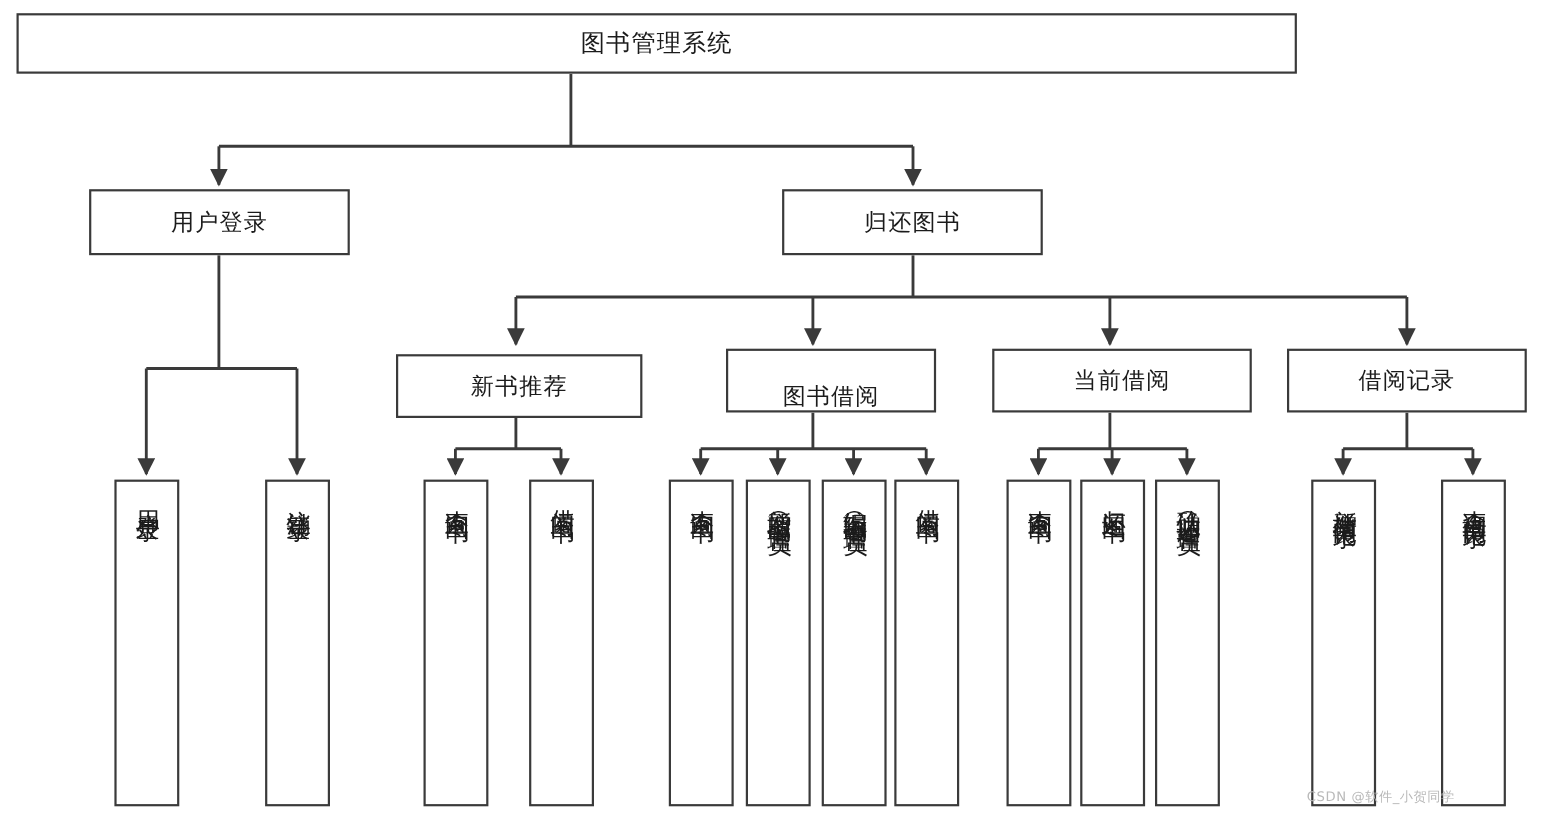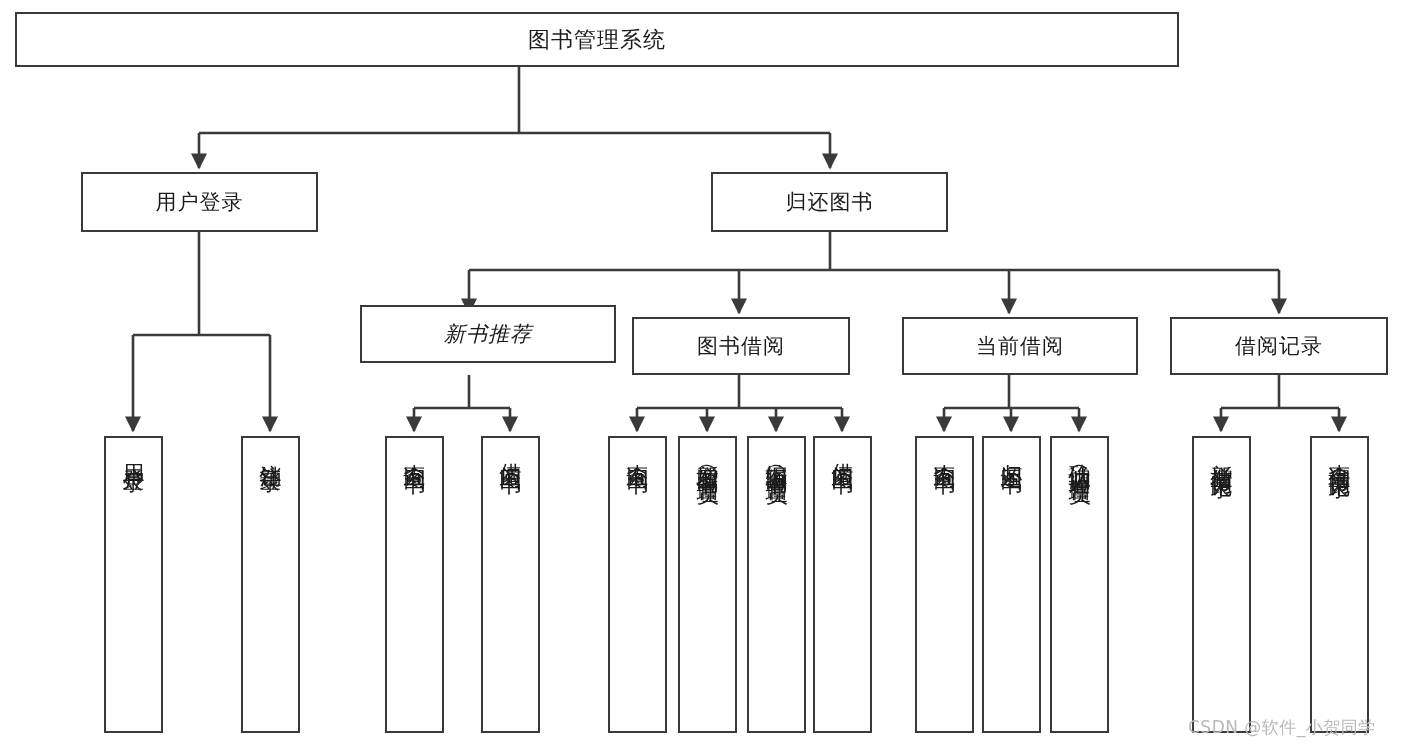--- a/index.html
+++ b/index.html
@@ -54,21 +54,21 @@
   }
   .node.vert .label {
     writing-mode: vertical-rl;
     text-orientation: upright;
     font-size: 22px;
     letter-spacing: 3px;
     line-height: 1;
   }
   .watermark {
     position: absolute;
-    font-size: 17px;
+    font-size: 12px;
     color: #b9b9b9;
     letter-spacing: 0.5px;
     white-space: nowrap;
     pointer-events: none;
   }
 </style>
 </head>
 <body>
 
 <div id="canvas">
@@ -127,24 +127,24 @@
     <span class="label">图书管理系统</span>
   </div>
 
   <div class="node horiz" style="left:81px; top:172px; width:237px; height:60px;">
     <span class="label">用户登录</span>
   </div>
   <div class="node horiz" style="left:711px; top:172px; width:237px; height:60px;">
     <span class="label">归还图书</span>
   </div>
 
-  <div class="node horiz" style="left:360px; top:305px; width:256px; height:58px;font-style:italic;">
+  <div class="node horiz" style="left:360px; top:322px; width:224px; height:58px;">
     <span class="label">新书推荐</span>
   </div>
-  <div class="node horiz" style="left:632px; top:317px; width:218px; height:58px;">
+  <div class="node horiz" style="left:660px; top:317px; width:191px; height:58px;align-items:flex-end;">
     <span class="label">图书借阅</span>
   </div>
   <div class="node horiz" style="left:902px; top:317px; width:236px; height:58px;">
     <span class="label">当前借阅</span>
   </div>
   <div class="node horiz" style="left:1170px; top:317px; width:218px; height:58px;justify-content:center;">
     <span class="label">借阅记录</span>
   </div>
 
   <div class="node vert" style="left:104px; top:436px; width:59px; height:297px;">

